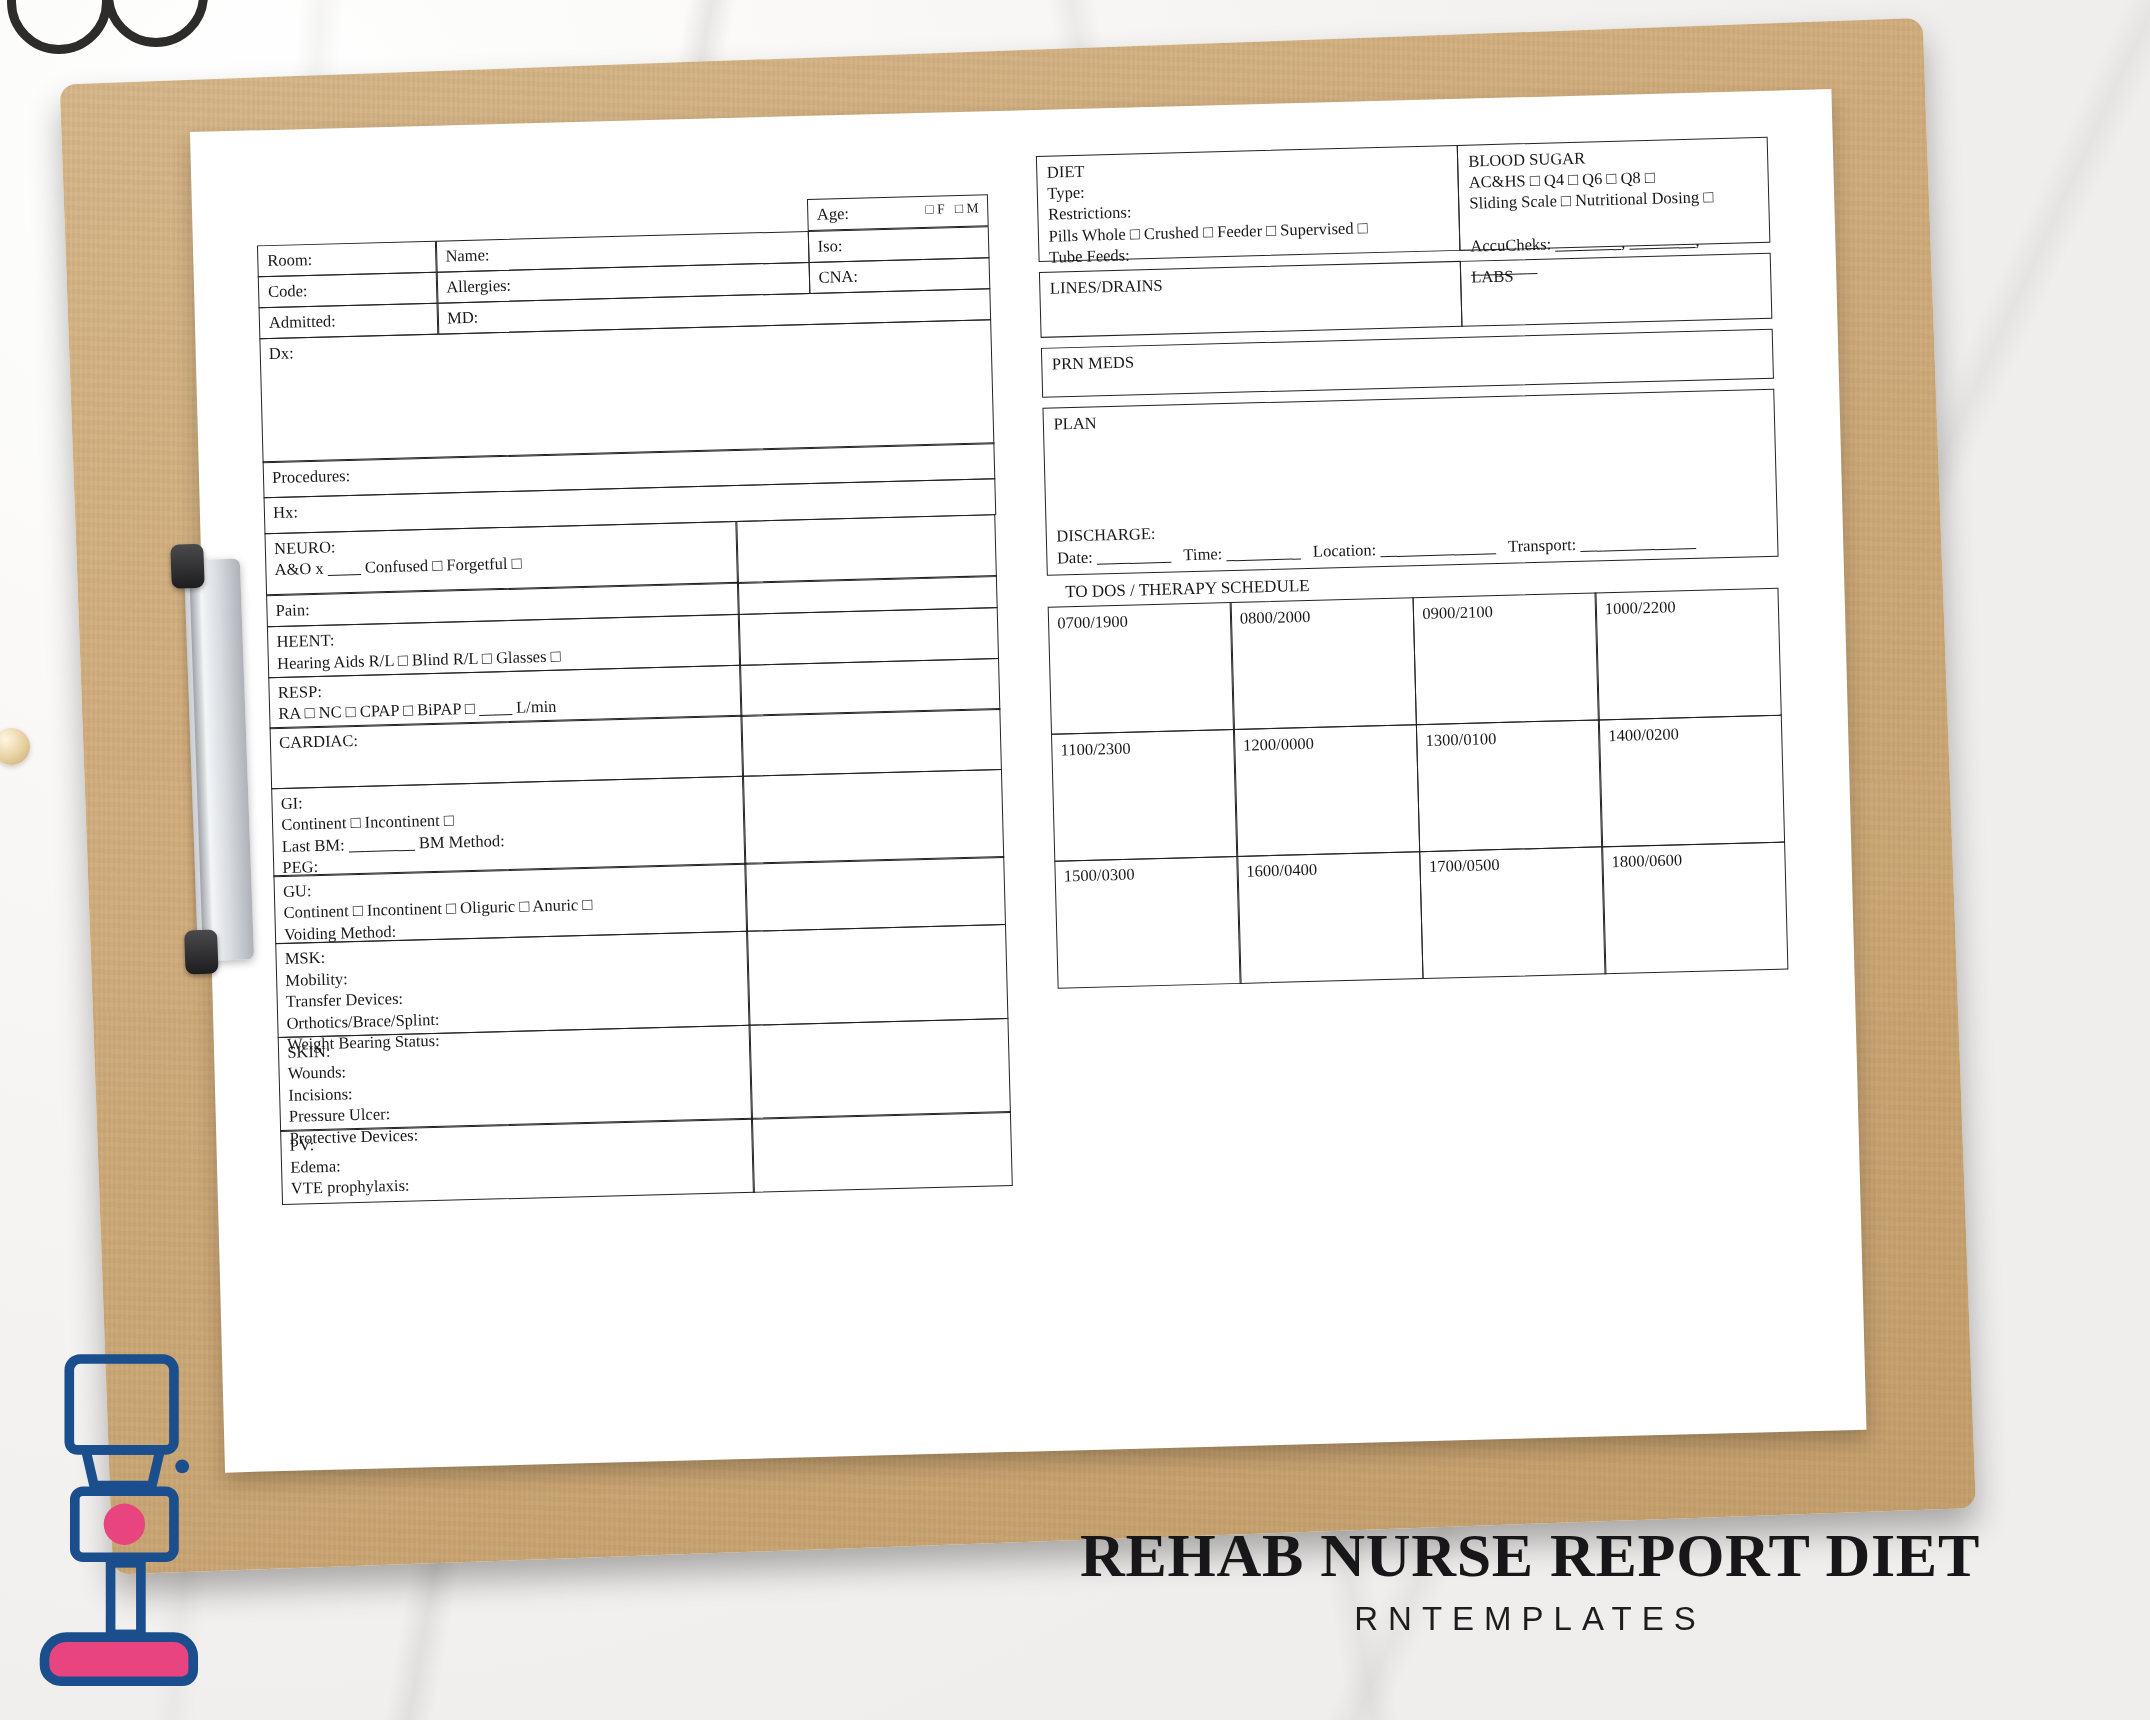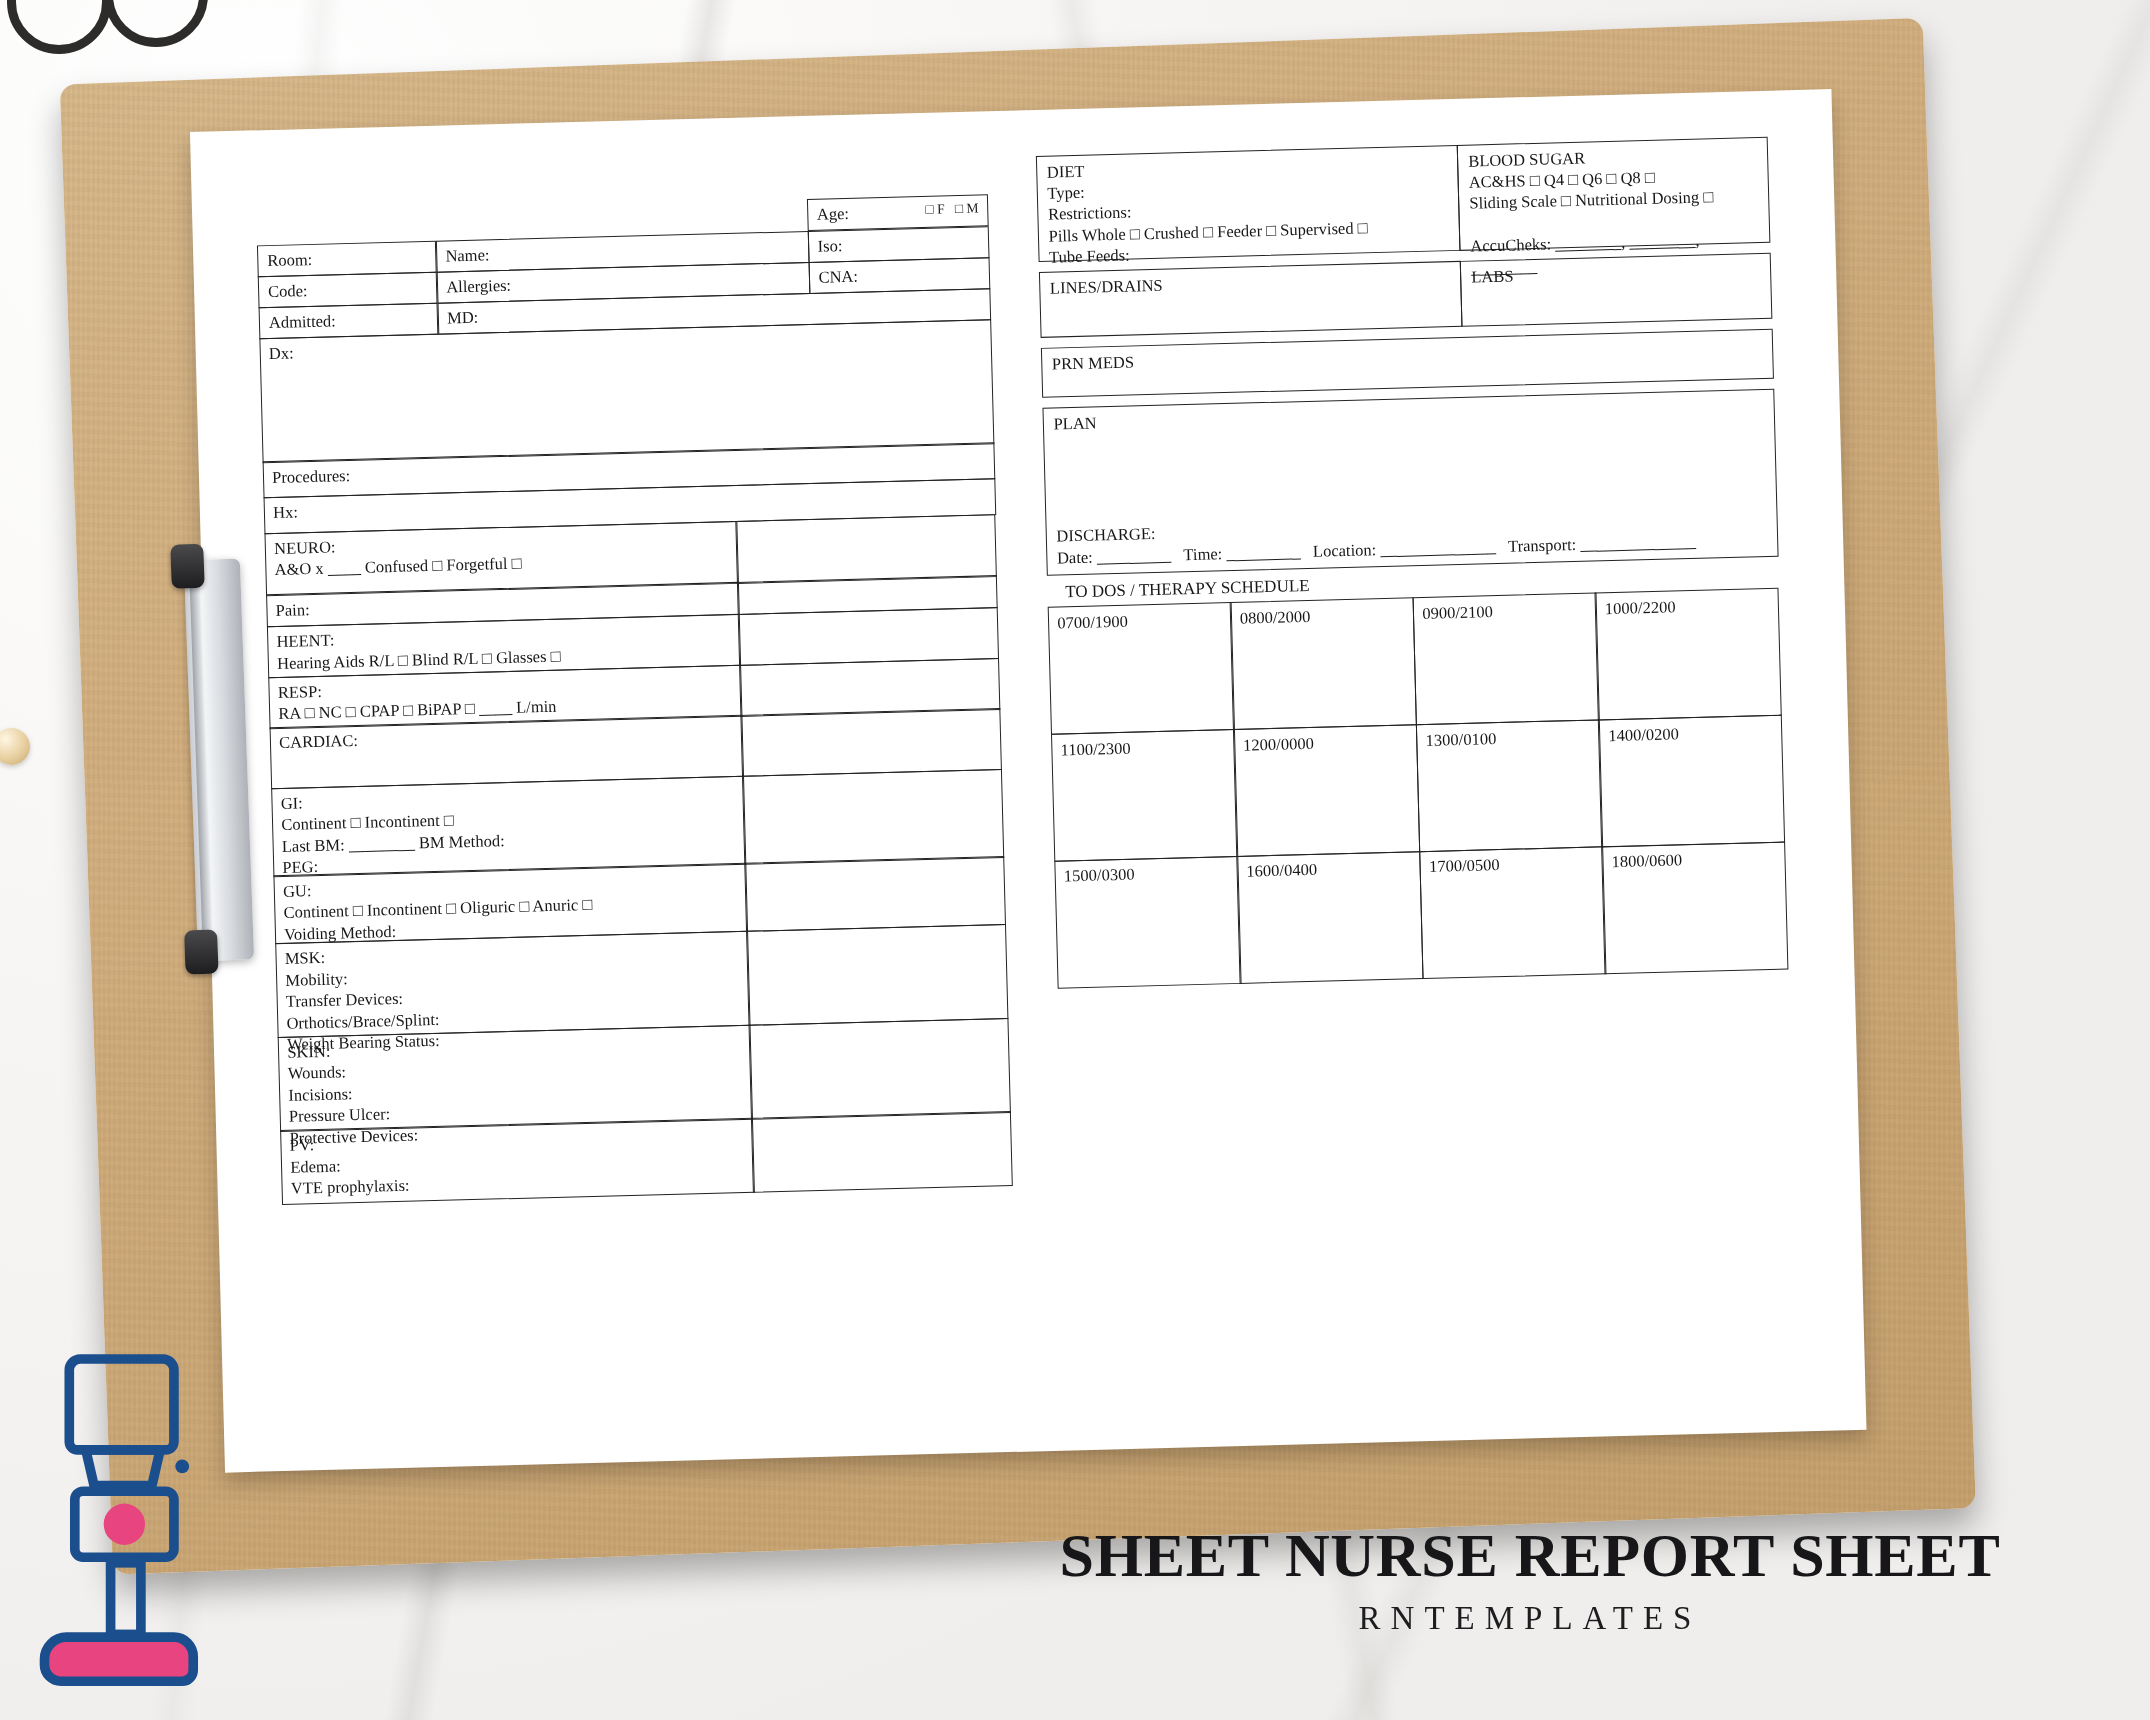--- a/index.html
+++ b/index.html
@@ -144,21 +144,21 @@
 
   
   .brand-title{
     position:absolute; left:928px; top:1520px; width:1204px;
     font-family:"Liberation Serif", serif;
     font-weight:bold; font-size:62px; letter-spacing:0.7px; color:#17171a;
     text-align:center;
   }
   .brand-sub{
     position:absolute; left:928px; top:1600px; width:1204px;
-    font-family:Liberation Serif, serif;
+    font-family:Liberation Sans, sans-serif;
     font-size:33px; letter-spacing:10px; color:#1d1d20; text-align:center;
   }
 
   
   .logo{ position:absolute; left:39px; top:1348px; width:179px; height:358px; }
 </style>
 </head>
 <body>
 
 <div class="bg"></div>
@@ -395,15 +395,15 @@
     <path d="M30 8 h60 a8 8 0 0 1 8 8 v52 a6 6 0 0 1 -6 6 h-64 a6 6 0 0 1 -6 -6 v-52 a8 8 0 0 1 8 -8 z" fill="none" stroke="#1b4e8c" stroke-width="7"></path>
     <path d="M34 74 h54 l-6 26 h-42 z" fill="none" stroke="#1b4e8c" stroke-width="7"></path>
     <circle cx="104" cy="86" r="5" fill="#1b4e8c"></circle>
     <path d="M32 104 h60 a6 6 0 0 1 6 6 v36 a6 6 0 0 1 -6 6 h-60 a6 6 0 0 1 -6 -6 v-36 a6 6 0 0 1 6 -6 z" fill="none" stroke="#1b4e8c" stroke-width="7"></path>
     <circle cx="62" cy="128" r="15" fill="#e8447f"></circle>
     <rect x="52" y="156" width="22" height="52" fill="none" stroke="#1b4e8c" stroke-width="7"></rect>
     <path d="M24 210 h74 a14 14 0 0 1 14 14 v10 a8 8 0 0 1 -8 8 h-88 a12 12 0 0 1 -12 -12 v-4 a16 16 0 0 1 16 -16 z" fill="#e8447f" stroke="#1b4e8c" stroke-width="7"></path>
   </svg>
 </div>
 
-<div class="brand-title">SHEET NURSE REPORT SHEET</div>
+<div class="brand-title">REHAB NURSE REPORT DIET</div>
 <div class="brand-sub">RNTEMPLATES</div>
 
 
 </body></html>

